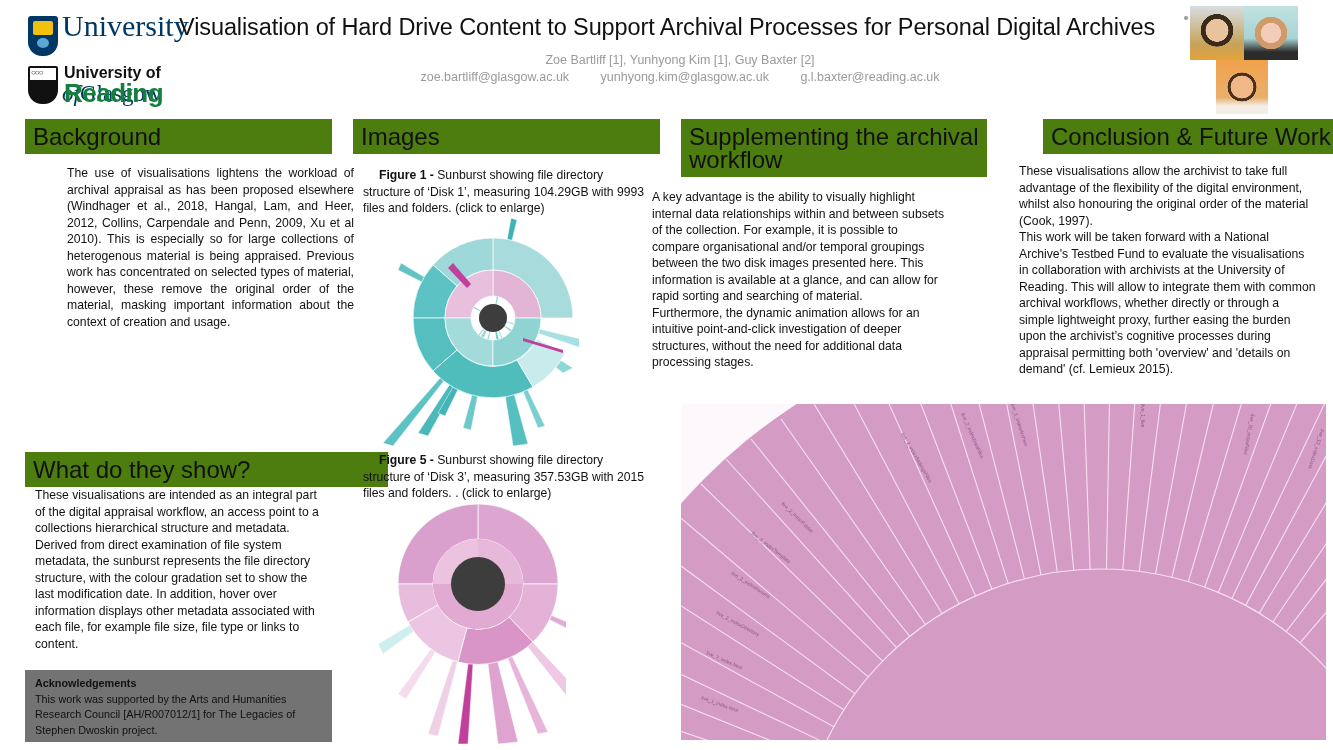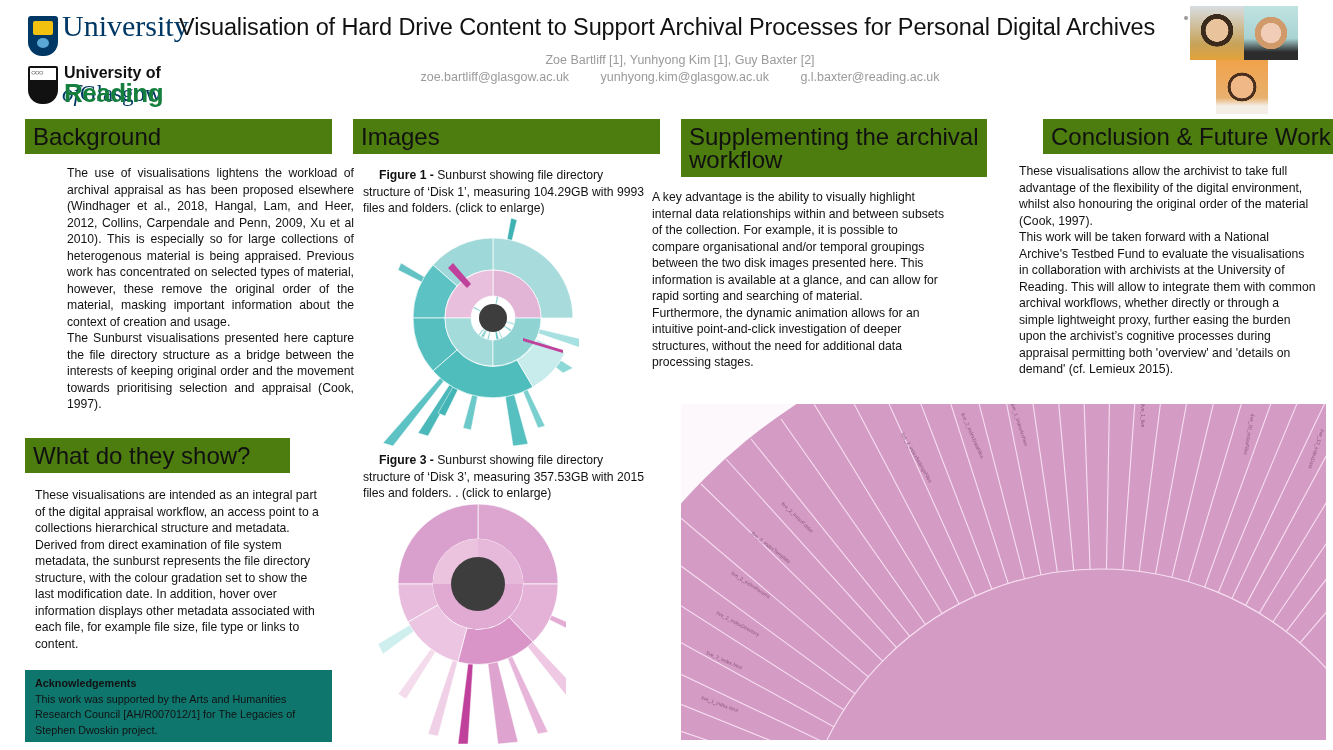--- a/index.html
+++ b/index.html
@@ -30,21 +30,21 @@
   .photo-dot { position: absolute; left: -6px; top: 10px; width: 4px; height: 4px; border-radius: 50%; background: #999; }
 
   
   .sec-head { position: absolute; background: #4d7c0f; font-size: 24px; color: #111; padding: 6px 8px; line-height: 23px; }
   .body-text { position: absolute; font-size: 12.2px; line-height: 16.5px; color: #111; }
   .justify { text-align: justify; }
 
   .fig-cap { position: absolute; font-size: 12.2px; line-height: 16.5px; color: #111; }
   .fig-cap b { font-weight: bold; padding-left: 16px; }
 
-  .ack { position: absolute; left: 25px; top: 670px; width: 307px; height: 72px; background: #0f766e; padding: 6px 10px; font-size: 10.8px; line-height: 15.5px; }
+  .ack { position: absolute; left: 25px; top: 670px; width: 307px; height: 72px; background: #737373; padding: 6px 10px; font-size: 10.8px; line-height: 15.5px; }
   .ack .h { font-weight: bold; }
 
   .sunburst { position: absolute; background: #fff; }
   .big-viz { position: absolute; left: 681px; top: 404px; width: 645px; height: 336px; overflow: hidden; background: #fdf8fc; }
 </style>
 </head>
 <body>
 
 <div class="glasgow">
   <div class="crest"></div>
@@ -71,24 +71,23 @@
 <div class="photos">
   <div class="photo-dot"></div>
   <div class="photo p1"></div>
   <div class="photo p2"></div>
   <div class="photo p3"></div>
 </div>
 
 <div class="sec-head" style="left:25px; top:119px; width:307px; height:35px;">Background</div>
 <div class="body-text justify" style="left:35px; top:165px; width:287px;margin-left:32px;">
   <p>The use of visualisations lightens the workload of archival appraisal as has been proposed elsewhere (Windhager et al., 2018, Hangal, Lam, and Heer, 2012, Collins, Carpendale and Penn, 2009, Xu et al 2010). This is especially so for large collections of heterogenous material is being appraised. Previous work has concentrated on selected types of material, however, these remove the original order of the material, masking important information about the context of creation and usage.</p>
-  <p>The Sunburst visualisations presented here capture the file directory structure as a bridge between the interests of keeping original order and the movement towards prioritising selection and appraisal (Cook, 1997).</p>
-</div>
-
-<div class="sec-head" style="left:25px; top:438px; width:265px; height:35px;">What do they show?</div>
+</div>
+
+<div class="sec-head" style="left:25px; top:452px; width:363px; height:35px;">What do they show?</div>
 <div class="body-text" style="left:35px; top:487px; width:290px;">These visualisations are intended as an integral part of the digital appraisal workflow, an access point to a collections hierarchical structure and metadata. Derived from direct examination of file system metadata, the sunburst represents the file directory structure, with the colour gradation set to show the last modification date. In addition, hover over information displays other metadata associated with each file, for example file size, file type or links to content.</div>
 
 <div class="ack">
   <div class="h">Acknowledgements</div>
   <div>This work was supported by the Arts and Humanities Research Council [AH/R007012/1] for The Legacies of Stephen Dwoskin project.</div>
 </div>
 
 <div class="sec-head" style="left:353px; top:119px; width:307px; height:35px;">Images</div>
 <div class="fig-cap" style="left:363px; top:167px; width:290px;">
   <b>Figure 1 -</b><span> Sunburst showing file directory structure of ‘Disk 1’, measuring 104.29GB with 9993 files and folders. (click to enlarge)</span>
@@ -123,21 +122,21 @@
       <path d="M0,48 A48,48 0 0 1 -48,0 L-22,0 A22,22 0 0 0 0,22 Z" fill="#a3dada" stroke="#fff" stroke-width="0.7"></path>
       <path d="M48,0 A48,48 0 0 1 0,48 L0,22 A22,22 0 0 0 22,0 Z" fill="#8fd3d3" stroke="#fff" stroke-width="0.7"></path>
       <path d="M-40,-55 L-22,-34 L-26,-30 L-45,-50 Z" fill="#c0419b"></path>
       <path d="M30,20 L70,32 L70,35 L30,23 Z" fill="#c0419b"></path>
       <circle r="14" fill="#3d3d3d"></circle>
     </g>
   </svg>
 </div>
 
 <div class="fig-cap" style="left:363px; top:452px; width:290px;">
-  <b>Figure 3 -</b><span> Sunburst showing file directory structure of ‘Disk 3’, measuring 357.53GB with 2015 files and folders. . (click to enlarge)</span>
+  <b>Figure 5 -</b><span> Sunburst showing file directory structure of ‘Disk 3’, measuring 357.53GB with 2015 files and folders. . (click to enlarge)</span>
 </div>
 
 <div class="sunburst" style="left:370px; top:502px; width:196px; height:244px;">
   <svg width="196" height="244" viewBox="0 0 196 244">
     <g transform="translate(108,82)">
       <g stroke="#fff" stroke-width="0.5">
         <path d="M0,0 L95,120 L105,112 Z" fill="#efc9e4"></path>
         <path d="M0,0 L60,150 L70,148 Z" fill="#e7b5d9"></path>
         <path d="M0,0 L-20,160 L-10,160 Z" fill="#c0419b"></path>
         <path d="M0,0 L-50,150 L-40,152 Z" fill="#f0d0e6"></path>

